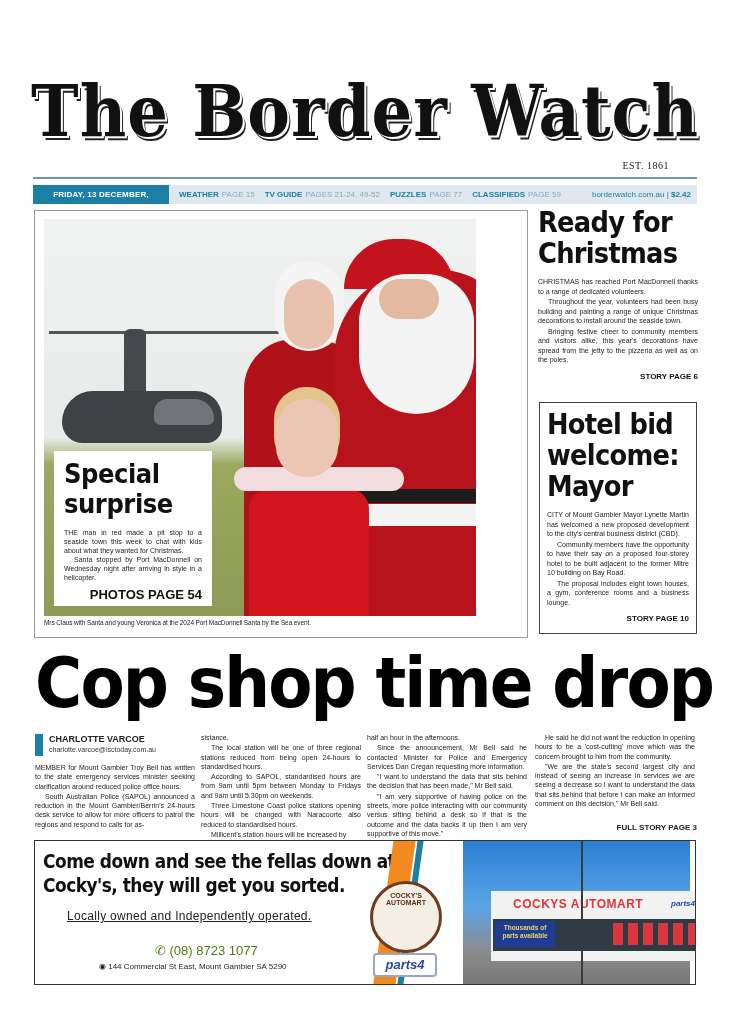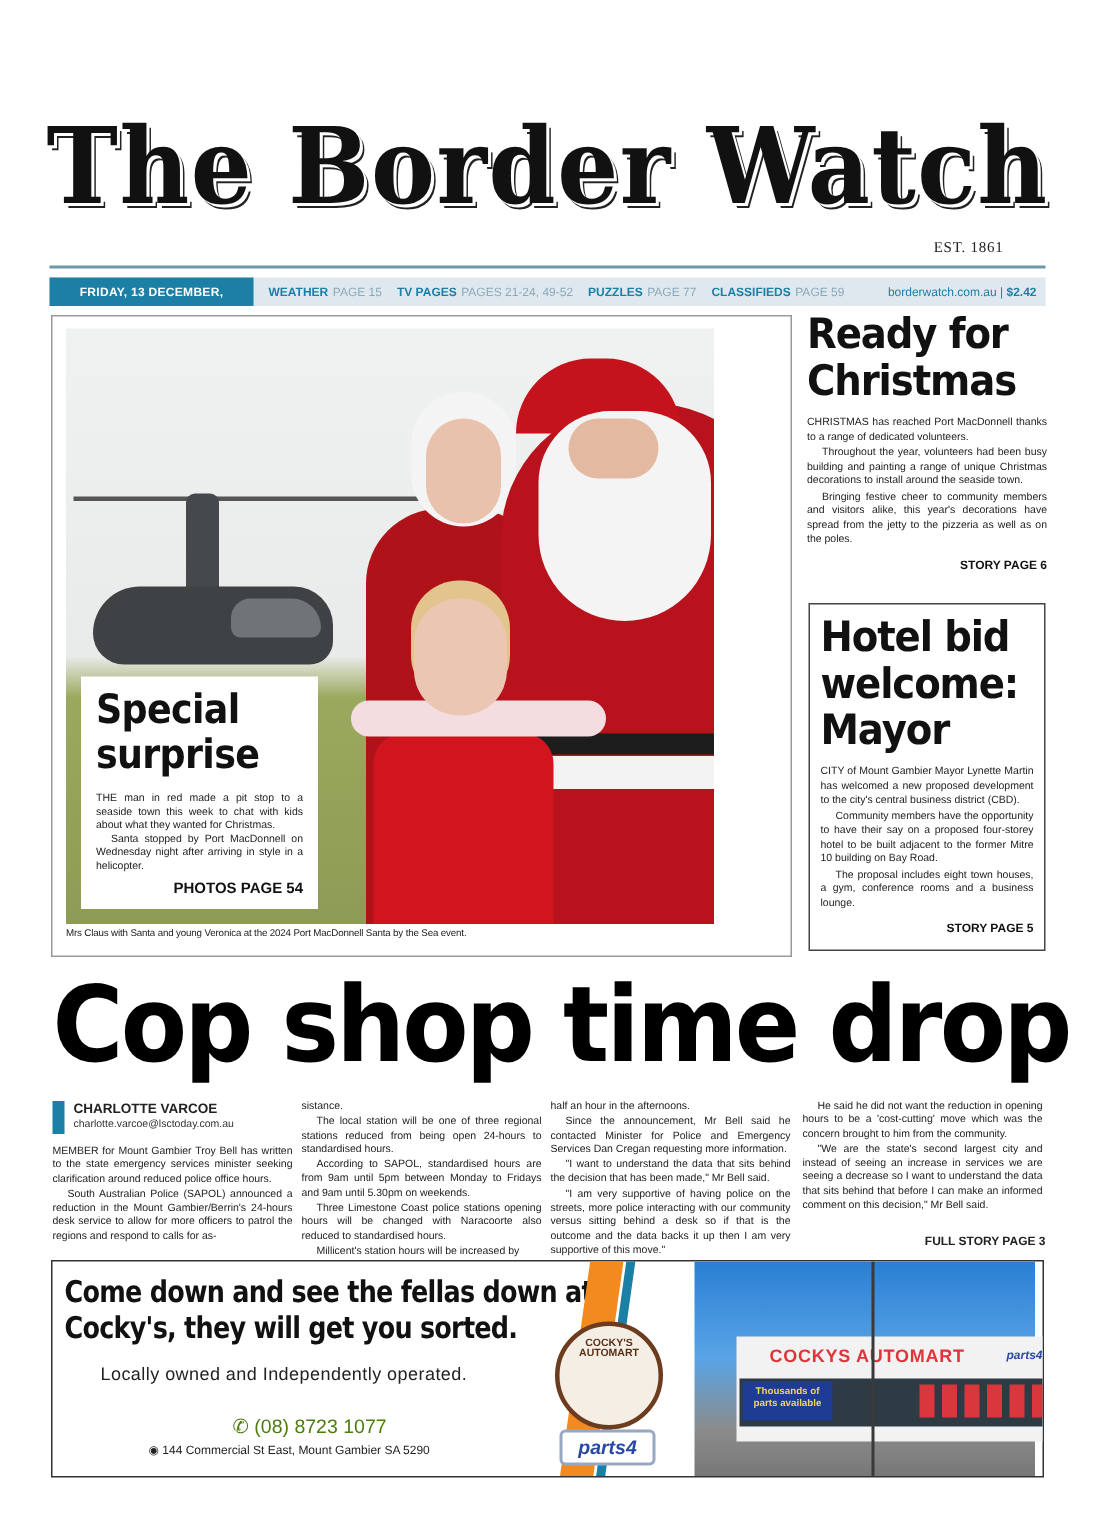--- a/index.html
+++ b/index.html
@@ -28,21 +28,21 @@
   .santa-face { position: absolute; left: 335px; top: 60px; width: 60px; height: 40px; background: #e4b9a1; border-radius: 20px; }
   .santa-belt { position: absolute; left: 310px; top: 270px; width: 160px; height: 14px; background: #1d1d1d; }
   .santa-fur { position: absolute; left: 290px; top: 285px; width: 180px; height: 22px; background: #f3f3f3; border-radius: 10px; }
   .girl { position: absolute; left: 205px; top: 270px; width: 120px; height: 127px; background: #d2151c; border-radius: 20px 20px 0 0; }
   .girl-head { position: absolute; left: 232px; top: 180px; width: 62px; height: 78px; background: #ebc7b3; border-radius: 30px; box-shadow: 0 -10px 0 2px #e2c48c; }
   .girl-arms { position: absolute; left: 190px; top: 248px; width: 170px; height: 24px; background: #f4dde0; border-radius: 12px; }
   .photo-caption-box { position: absolute; left: 10px; top: 232px; width: 158px; height: 155px; background: #fff; padding: 8px 10px; }
   .cap-head { font-family: "DejaVu Sans", sans-serif; font-weight: bold; font-size: 27px; line-height: 30px; letter-spacing: -0.5px; color: #111; transform: scaleX(0.9); transform-origin: left; }
   .cap-body { font-size: 7px; line-height: 9px; text-align: justify; margin-top: 9px; color: #222; }
   .cap-body p + p { text-indent: 10px; }
-  .cap-ref { text-align: right; font-weight: bold; font-size: 10px; margin-top: 5px; }
+  .cap-ref { text-align: right; font-weight: bold; font-size: 13px; margin-top: 5px; }
   .photo-caption-line { position: absolute; left: 9px; top: 408px; font-size: 6.5px; color: #222; letter-spacing: -0.1px; }
   .side-story { position: absolute; left: 538px; top: 207px; width: 160px; }
   .side-head { font-family: "DejaVu Sans", sans-serif; font-weight: bold; font-size: 28px; line-height: 31px; letter-spacing: -0.8px; transform: scaleX(0.92); transform-origin: left; color: #111; white-space: nowrap; }
   .side-body { font-size: 7px; line-height: 9.5px; text-align: justify; margin-top: 8px; color: #222; }
   .side-body p + p { text-indent: 10px; margin-top: 1px; }
   .side-ref { text-align: right; font-weight: bold; font-size: 8px; margin-top: 7px; }
   .hotel-box { position: absolute; left: 539px; top: 402px; width: 158px; height: 232px; border: 1px solid #444; padding: 6px 7px; }
   .hotel-head { font-family: "DejaVu Sans", sans-serif; font-weight: bold; font-size: 28px; line-height: 31px; letter-spacing: -0.8px; transform: scaleX(0.92); transform-origin: left; white-space: nowrap; }
   .main-headline { position: absolute; left: 35px; top: 640px; width: 665px; font-family: "DejaVu Sans", sans-serif; font-weight: bold; font-size: 70px; line-height: 86px; letter-spacing: -2px; transform: scaleX(0.92); transform-origin: left; color: #000; white-space: nowrap; }
   .byline { position: absolute; left: 35px; top: 734px; display: flex; }
@@ -51,21 +51,21 @@
   .byline-email { font-size: 7px; color: #333; margin-top: 2px; }
   .col { position: absolute; font-size: 7px; line-height: 9.3px; text-align: justify; color: #222; width: 160px; }
   .col p + p { text-indent: 10px; margin-top: 1px; }
   .col1 { left: 35px; top: 763px; }
   .col2 { left: 201px; top: 733px; }
   .col3 { left: 367px; top: 733px; }
   .col4 { left: 535px; top: 733px; }
   .full-ref { position: absolute; right: 34px; top: 823px; font-weight: bold; font-size: 8px; color: #222; }
   .ad { position: absolute; left: 34px; top: 840px; width: 662px; height: 145px; border: 1px solid #333; overflow: hidden; background: #fff; }
   .ad-head { position: absolute; left: 8px; top: 8px; font-family: "DejaVu Sans", sans-serif; font-weight: bold; font-size: 20px; line-height: 24px; letter-spacing: -0.6px; transform: scaleX(0.85); transform-origin: left; color: #111; white-space: nowrap; }
-  .ad-sub { position: absolute; left: 32px; top: 68px; font-size: 12px; color: #222; letter-spacing: 0.3px; }
+  .ad-sub { position: absolute; left: 32px; top: 68px; font-size: 12px; color: #222; letter-spacing: 0.3px; text-decoration: underline; }
   .ad-phone { position: absolute; left: 120px; top: 102px; font-size: 13px; color: #4d7c0f; }
   .ad-addr { position: absolute; left: 64px; top: 121px; font-size: 8px; color: #222; }
   .ad-stripe { position: absolute; left: 348px; top: -10px; width: 22px; height: 170px; background: #f28a20; transform: rotate(8deg); border-radius: 10px; }
   .ad-stripe2 { position: absolute; left: 372px; top: -10px; width: 6px; height: 170px; background: #1b7fa6; transform: rotate(8deg); }
   .ad-logo { position: absolute; left: 335px; top: 40px; width: 72px; height: 72px; border-radius: 50%; background: #f5eee4; border: 3px solid #6d3c1f; }
   .ad-logo-text { position: absolute; left: 0; right: 0; top: 8px; text-align: center; font-size: 7px; font-weight: bold; color: #5a2f18; }
   .ad-parts4 { position: absolute; left: 338px; top: 112px; width: 64px; height: 24px; background: #fff; border: 2px solid #9aa7c2; border-radius: 4px; text-align: center; font-weight: bold; font-style: italic; font-size: 13px; color: #2a48a3; line-height: 20px; }
   .ad-photo { position: absolute; left: 428px; top: 0; width: 227px; height: 144px; background: linear-gradient(#2a7fd4 0%, #5aa4e6 45%, #8b8b8b 78%, #777 100%); }
   .shop { position: absolute; left: 28px; top: 50px; width: 210px; height: 70px; background: #f2f2f2; }
   .shop-sign { position: absolute; left: 50px; top: 56px; font-size: 12px; font-weight: bold; color: #e0343a; letter-spacing: 0.5px; }
@@ -80,21 +80,21 @@
 
 <div class="masthead">
   <div class="masthead-title">The Border Watch</div>
 </div>
 <div class="est">EST. 1861</div>
 <div class="rule"></div>
 
 <div class="navbar">
   <div class="date-box">FRIDAY, 13 DECEMBER, 2024</div>
   <div class="nav-item"><span>WEATHER</span><span class="pg">PAGE 15</span></div>
-  <div class="nav-item"><span>TV PAGES</span><span class="pg">PAGES 21-24, 49-52</span></div>
+  <div class="nav-item"><span>TV GUIDE</span><span class="pg">PAGES 21-24, 49-52</span></div>
   <div class="nav-item"><span>PUZZLES</span><span class="pg">PAGE 77</span></div>
   <div class="nav-item"><span>CLASSIFIEDS</span><span class="pg">PAGE 59</span></div>
   <div class="site"><span>borderwatch.com.au</span> | <b>$2.42</b></div>
 </div>
 
 <div class="photo-frame">
   <div class="photo">
     <div class="heli-rotor"></div>
     <div class="heli-tail"></div>
     <div class="heli-body"></div>
@@ -143,21 +143,21 @@
   <div class="hotel-head">
     <div>Hotel bid</div>
     <div>welcome:</div>
     <div>Mayor</div>
   </div>
   <div class="side-body">
     <p>CITY of Mount Gambier Mayor Lynette Martin has welcomed a new proposed development to the city's central business district (CBD).</p>
     <p>Community members have the opportunity to have their say on a proposed four-storey hotel to be built adjacent to the former Mitre 10 building on Bay Road.</p>
     <p>The proposal includes eight town houses, a gym, conference rooms and a business lounge.</p>
   </div>
-  <div class="side-ref">STORY PAGE 5</div>
+  <div class="side-ref">STORY PAGE 10</div>
 </div>
 
 <div class="main-headline">Cop shop time drop</div>
 
 <div class="byline">
   <div class="byline-bar"></div>
   <div>
     <div class="byline-name">CHARLOTTE VARCOE</div>
     <div class="byline-email">charlotte.varcoe@lsctoday.com.au</div>
   </div>

